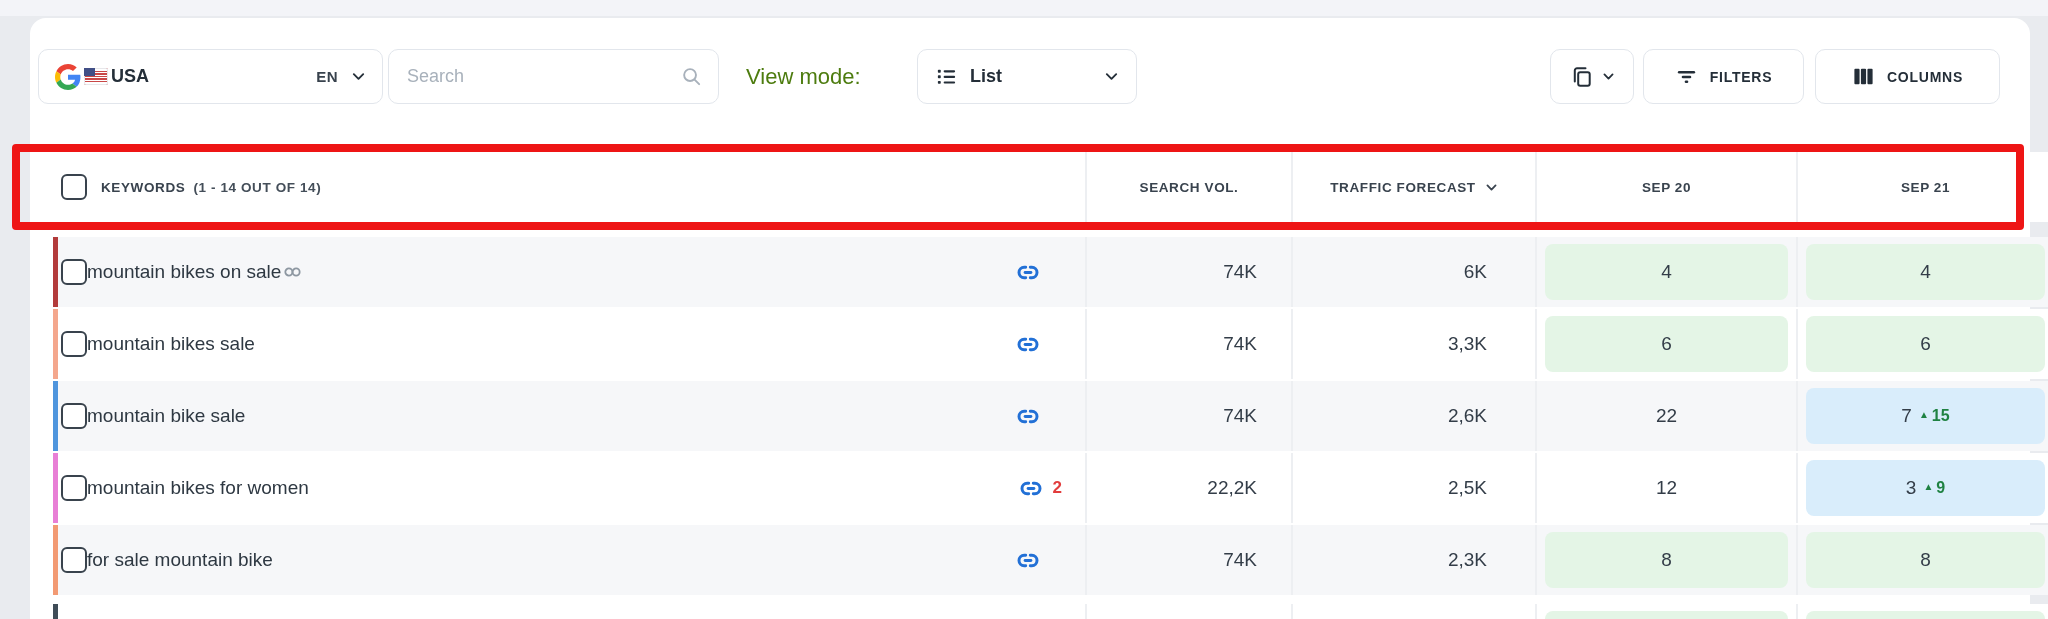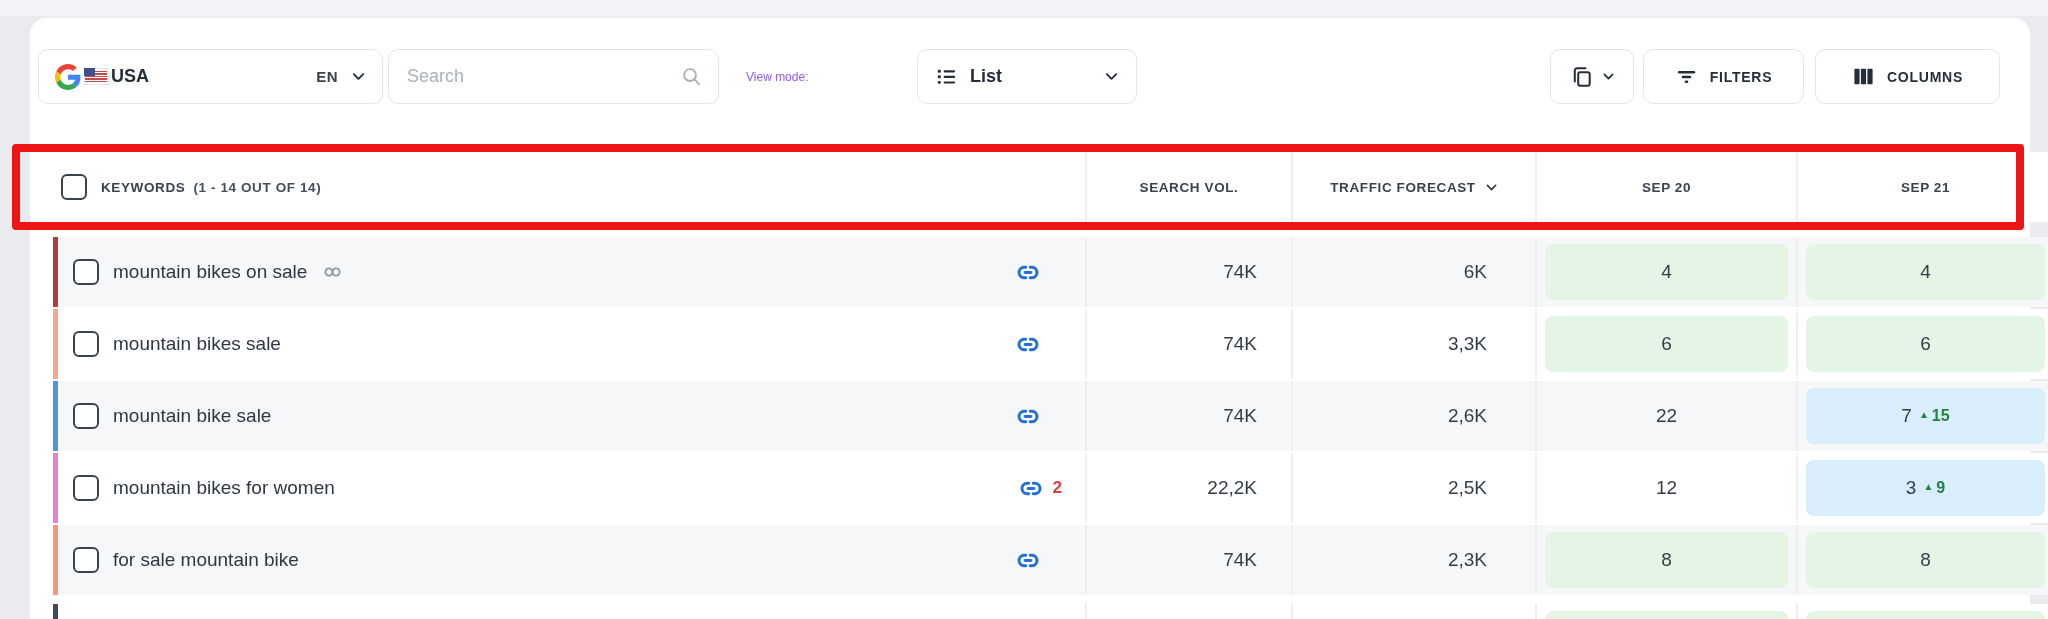--- a/index.html
+++ b/index.html
@@ -16,21 +16,21 @@
   .engine .country{font-size:18px;font-weight:700;color:#242e38;}
   .engine .lang{margin-left:auto;font-size:15px;font-weight:600;color:#38424d;margin-right:10px;letter-spacing:.03em;}
   .flag{width:24px;height:17px;border-radius:2px;flex:none;
         background:repeating-linear-gradient(#c94747 0 1.31px,#fff 1.31px 2.62px);position:relative;box-shadow:0 0 0 1px #e7e7ea inset;}
   .flag::after{content:"";position:absolute;left:0;top:0;width:10.5px;height:7.8px;background:#414f86;}
   .searchbox{left:388px;width:331px;padding:0 16px;cursor:text;}
   .searchbox input{border:none;outline:none;flex:1;font-family:"Liberation Sans",sans-serif;
         font-size:18px;color:#333d48;background:transparent;}
   .searchbox input::placeholder{color:#a8b1bb;}
   .viewmode-label{position:absolute;left:746px;top:49px;height:55px;display:flex;align-items:center;
-        font-size:12px;color:#8b5cf6;z-index:10;}
+        font-size:22px;color:#4d7c0f;z-index:10;}
   .listdd{left:917px;width:220px;padding:0 17px;gap:12px;}
   .listdd .val{font-size:18px;font-weight:700;color:#242e38;}
   .listdd .chev{margin-left:auto;}
   .copybtn{left:1550px;width:84px;justify-content:center;gap:8px;}
   .labelbtn{justify-content:center;gap:12px;}
   .filtersbtn{left:1643px;width:161px;text-align:center;}
   .columnsbtn{left:1815px;width:185px;}
   .btn-label{font-size:14px;font-weight:700;letter-spacing:.055em;color:#242e38;}
 
   
@@ -44,21 +44,21 @@
       color:#39434e;letter-spacing:.045em;border-left:2px solid #edeff2;box-sizing:border-box;}
   .th-keywords{justify-content:flex-start;padding-left:8px;gap:14px;border-left:none;}
   .th-range{font-weight:700;color:#444e59;margin-left:-6px;}
   .sort-chev{margin-left:9px;display:flex;}
 
   .row{position:absolute;left:30px;width:2000px;height:70px;z-index:4;}
   .row.odd{background:#f6f7f9;}
   .row.even{background:#fff;}
   .strip{position:absolute;left:0;top:0;width:5px;height:100%;}
   .td{border-left:2px solid #edeff2;box-sizing:border-box;display:flex;align-items:center;}
-  .td-kw{border-left:none;padding-left:20px;gap:14px;}
+  .td-kw{border-left:none;padding-left:8px;}
   .kw-text{font-size:19px;color:#2e3842;}
   .chain{margin-left:2px;display:flex;flex:none;}
   .kw-spacer{flex:1;}
   .link-wrap{display:flex;align-items:center;gap:7px;padding-right:42px;}
   .link-wrap.has-count{padding-right:23px;}
   .links-count{font-size:17px;font-weight:700;color:#e23c3c;}
   .td-num{justify-content:flex-end;font-size:19px;color:#333d48;padding-right:34px;}
   .td-num.fc{padding-right:48px;}
   .td-chip{padding:7px 8px;}
   .chip{flex:1;height:100%;border-radius:8px;display:flex;align-items:center;justify-content:center;

